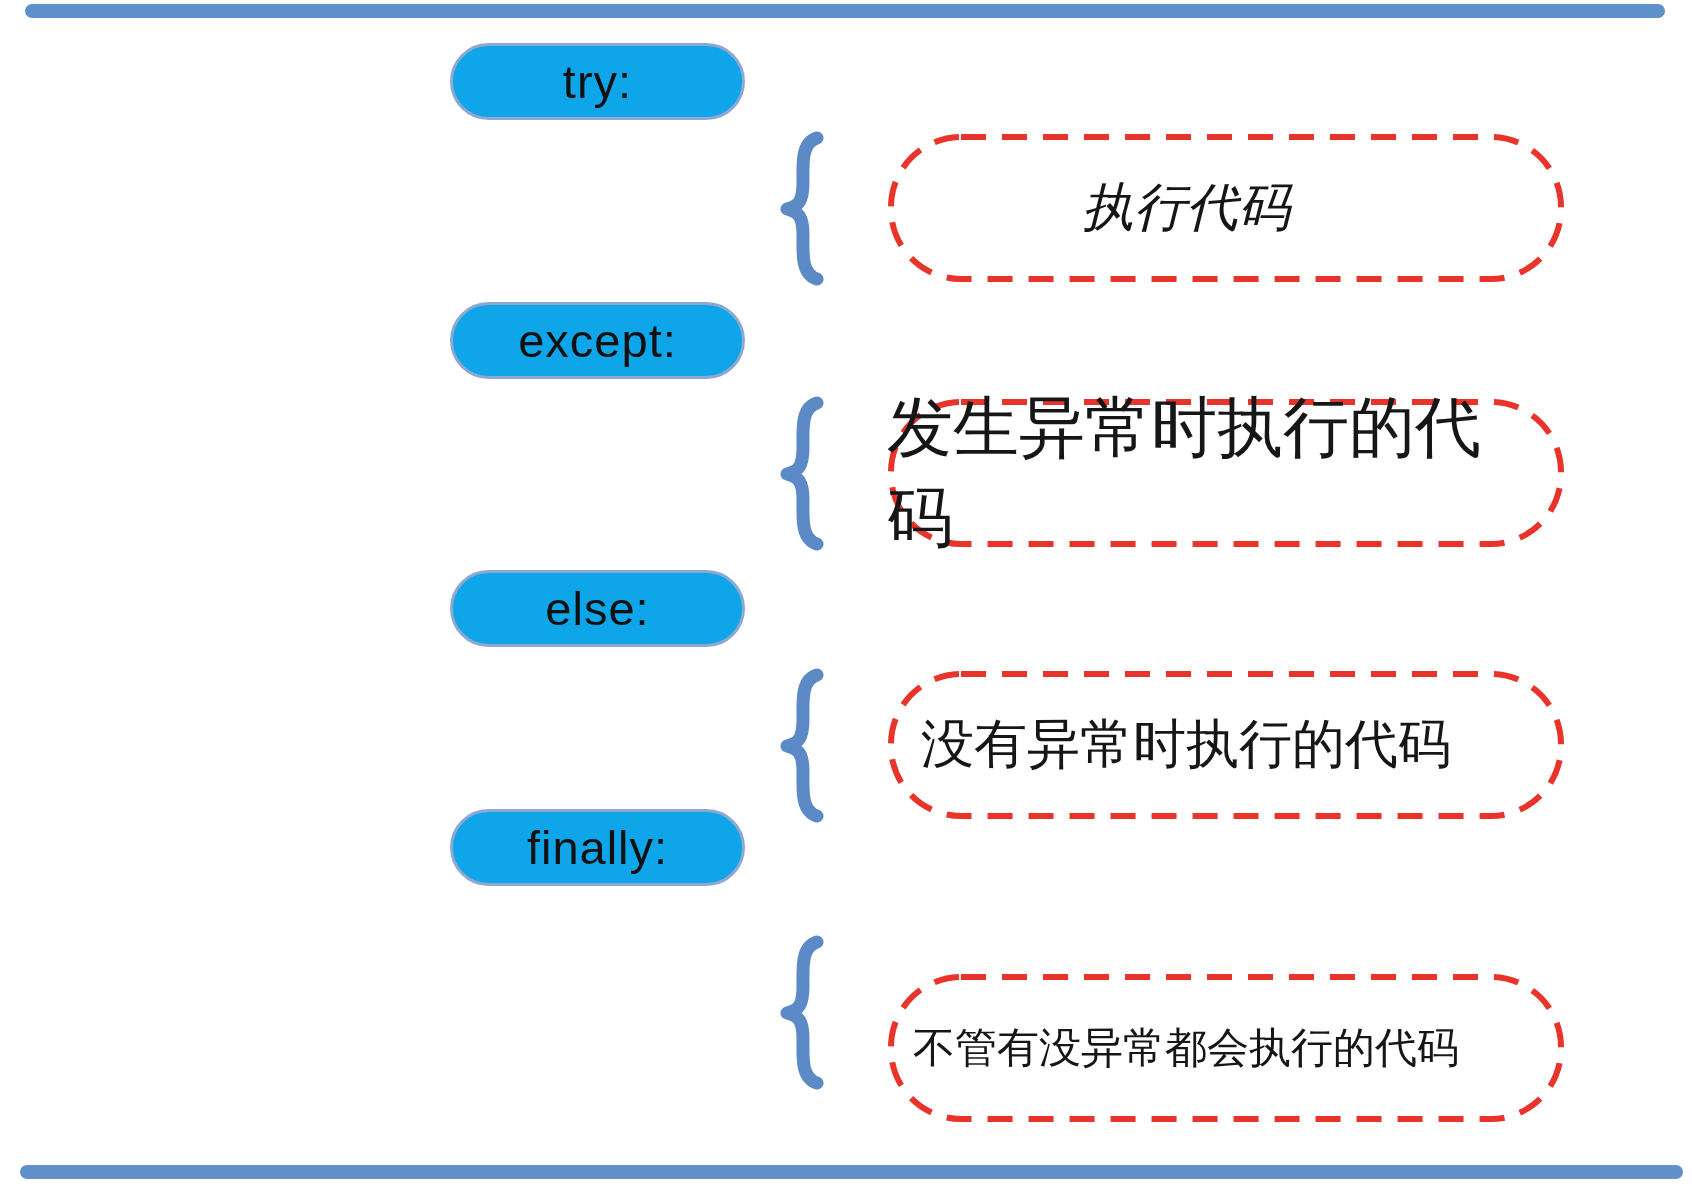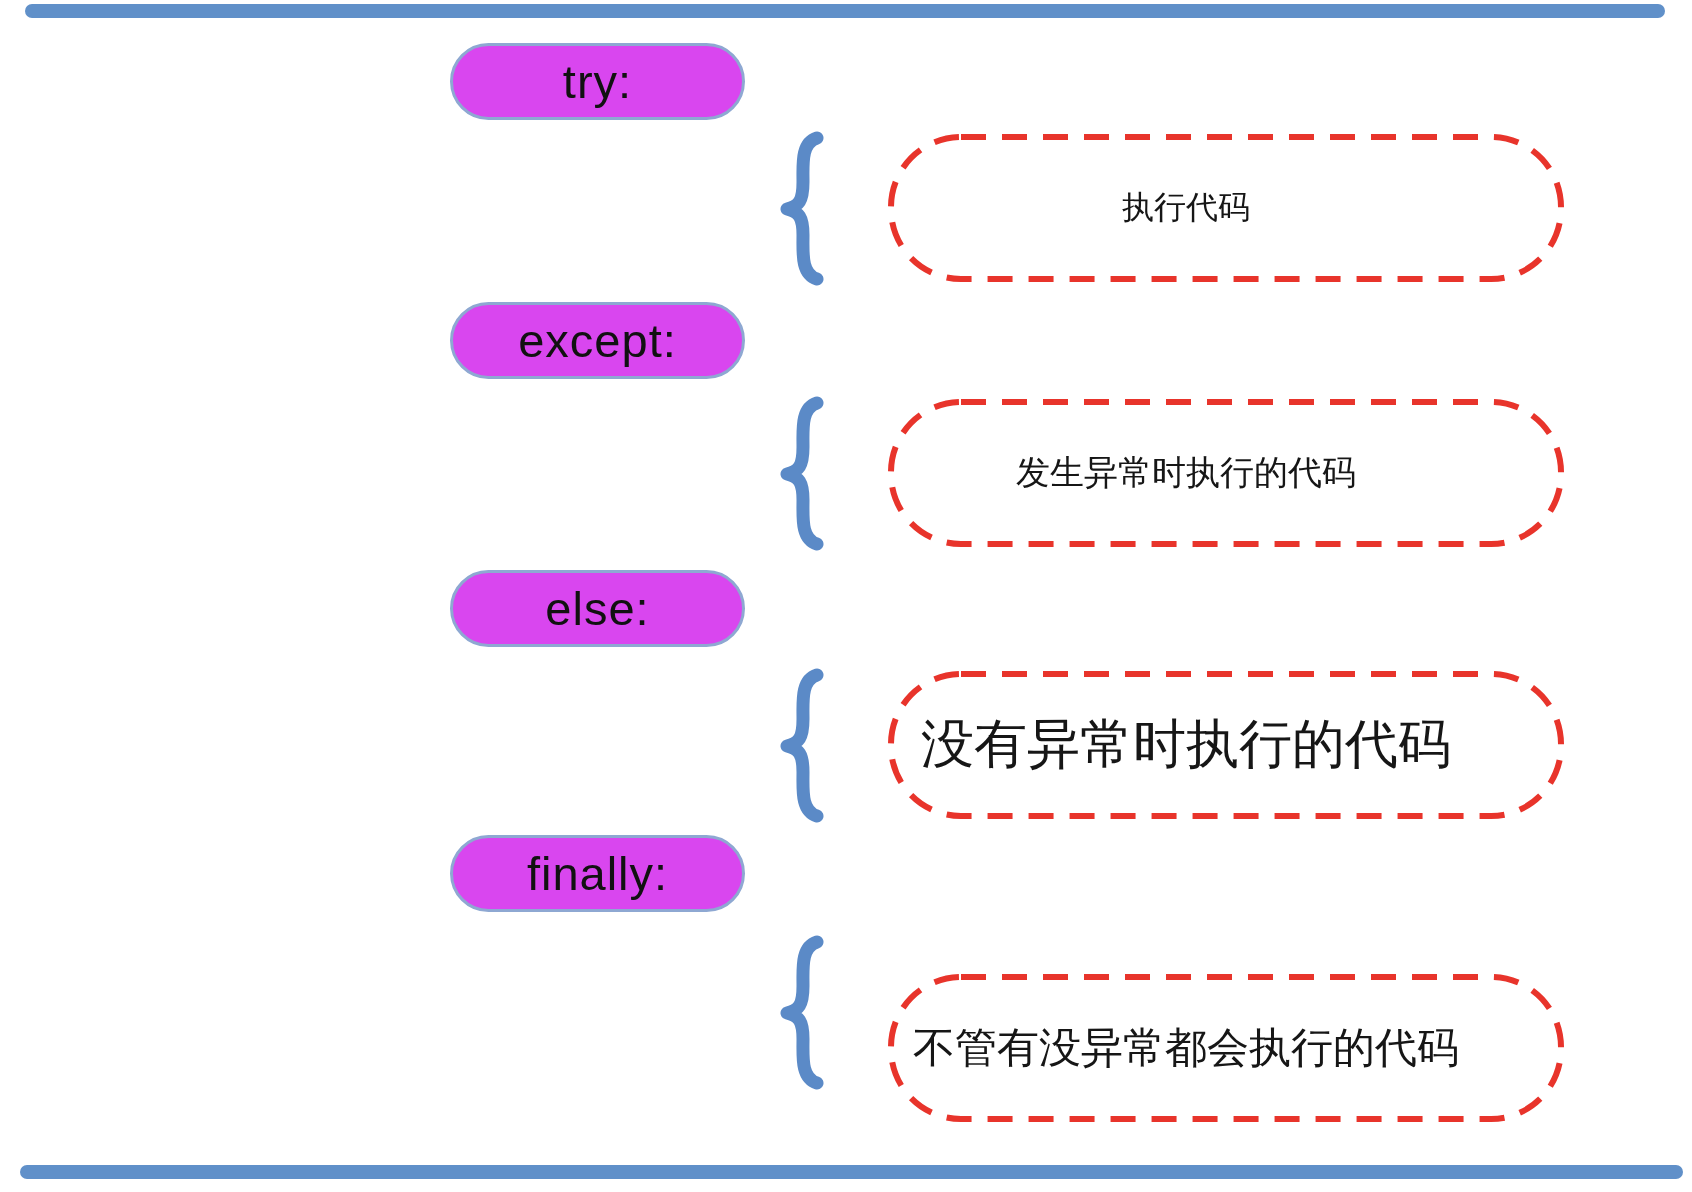--- a/index.html
+++ b/index.html
@@ -24,34 +24,34 @@
 
   
   .pill {
     position: absolute;
     left: 450px;
     width: 295px;
     height: 77px;
     box-sizing: border-box;
     border: 3.5px solid #8ea8d2;
     border-radius: 42px;
-    background: #d946ef;
+    background: #0ea5e9;
     display: flex;
     align-items: center;
     justify-content: center;
   }
   .pill-label {
     font-size: 47px;
     color: #111111;
     letter-spacing: 1px;
   }
   .p0 { top: 43px; }
   .p1 { top: 302px; }
   .p2 { top: 570px; justify-content: center; }
-  .p3 { top: 835px; }
+  .p3 { top: 809px; }
 
   
   .brace {
     position: absolute;
     left: 770px;
     width: 60px;
     height: 160px;
   }
   .b0 { top: 128px; }
   .b1 { top: 393px; }
@@ -77,22 +77,22 @@
   }
   .box-label {
     position: absolute;
     inset: 0;
     display: flex;
     align-items: center;
     justify-content: center;
     padding-right: 80px;
     color: #161616;
   }
-  .d0 .box-label { font-size: 32px; }
-  .d1 .box-label { font-size: 34px; }
+  .d0 .box-label { font-size: 52px; font-style: italic; }
+  .d1 .box-label { font-size: 66px; }
   .d2 .box-label { font-size: 53px; }
   .d3 .box-label { font-size: 42px; }
 </style>
 </head>
 <body>
 
 <div class="canvas">
 
   <div class="bar top"></div>
 

